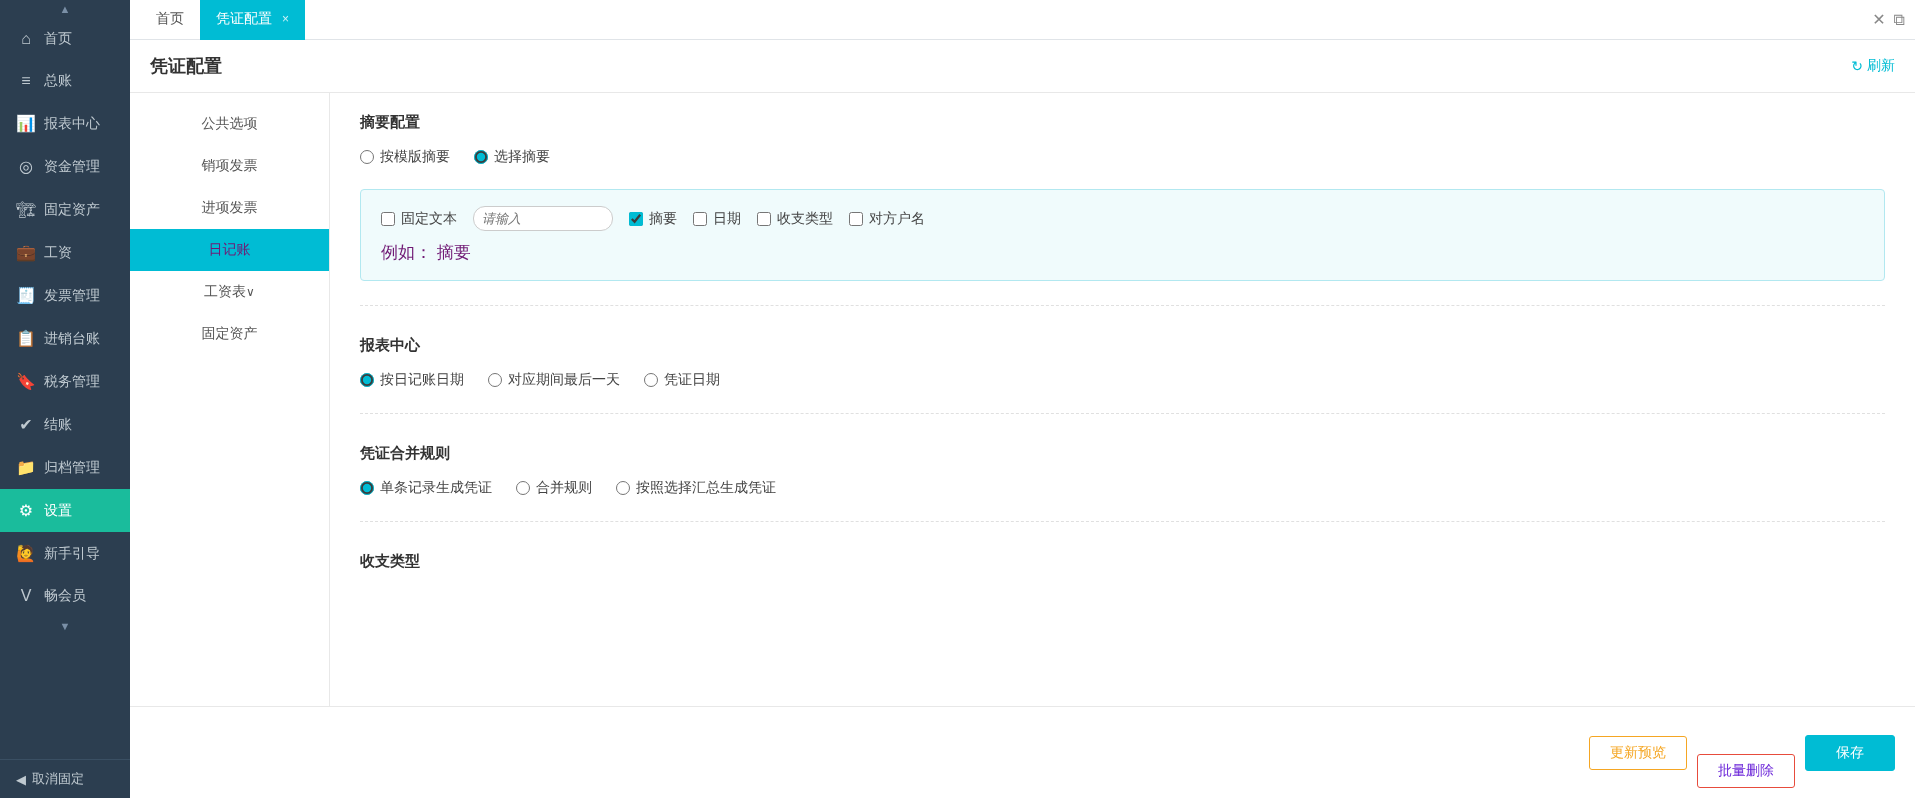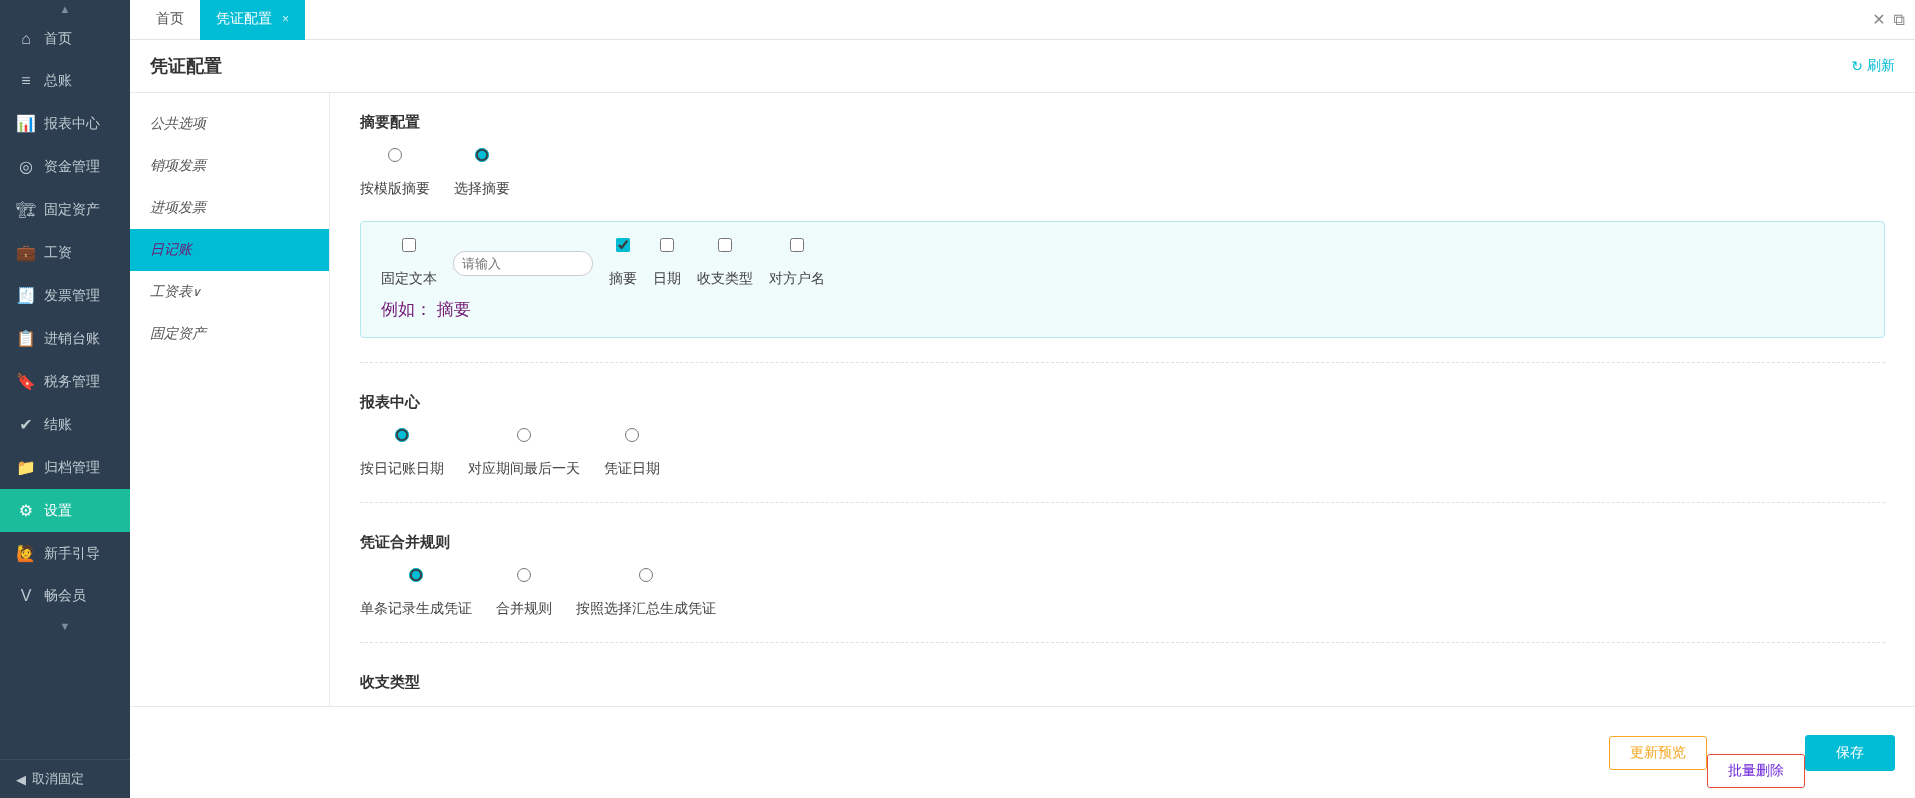--- a/index.html
+++ b/index.html
@@ -140,22 +140,21 @@
       flex-shrink: 0;
       overflow-y: auto;
     }
     .left-nav-item {
       padding: 12px 20px;
       cursor: pointer;
       color: #555;
       font-size: 14px;
       display: flex;
       align-items: center;
-      justify-content: flex-start;
-      font-style: italic;
+      justify-content: center;
     }
     .left-nav-item.active {
       background: #00bcd4;
       color: #701a75;
     }
     .left-nav-item .chevron { font-size: 12px; }
 
     
     .right-panel {
       flex: 1;
@@ -182,24 +181,23 @@
     
     .radio-group, .checkbox-group {
       display: flex;
       align-items: center;
       gap: 24px;
       flex-wrap: wrap;
     }
     .radio-item, .checkbox-item {
       display: flex;
       align-items: center;
-      gap: 18px;
+      gap: 6px;
       cursor: pointer;
       color: #444;
-      flex-direction: column;
     }
     .radio-item input[type="radio"], .checkbox-item input[type="checkbox"] {
       accent-color: #00bcd4;
       cursor: pointer;
       width: 14px;
       height: 14px;
     }
 
     
     .summary-sub-box {
@@ -221,29 +219,31 @@
       font-size: 17px;
     }
     .text-input {
       border: 1px solid #ccc;
       border-radius: 12px;
       padding: 4px 8px;
       font-size: 13px;
       width: 140px;
       outline: none;
       color: #aaa;
+      font-style: italic;
     }
 
     
     .bottom-bar {
       background: #fff;
       border-top: 1px solid #e8e8e8;
       padding: 10px 20px;
       display: flex;
       justify-content: flex-end;
+      gap: 10px;
       align-items: center;
       flex-shrink: 0;
     }
     .btn {
       padding: 7px 20px;
       border-radius: 3px;
       font-size: 14px;
       cursor: pointer;
       border: none;
       outline: none;

